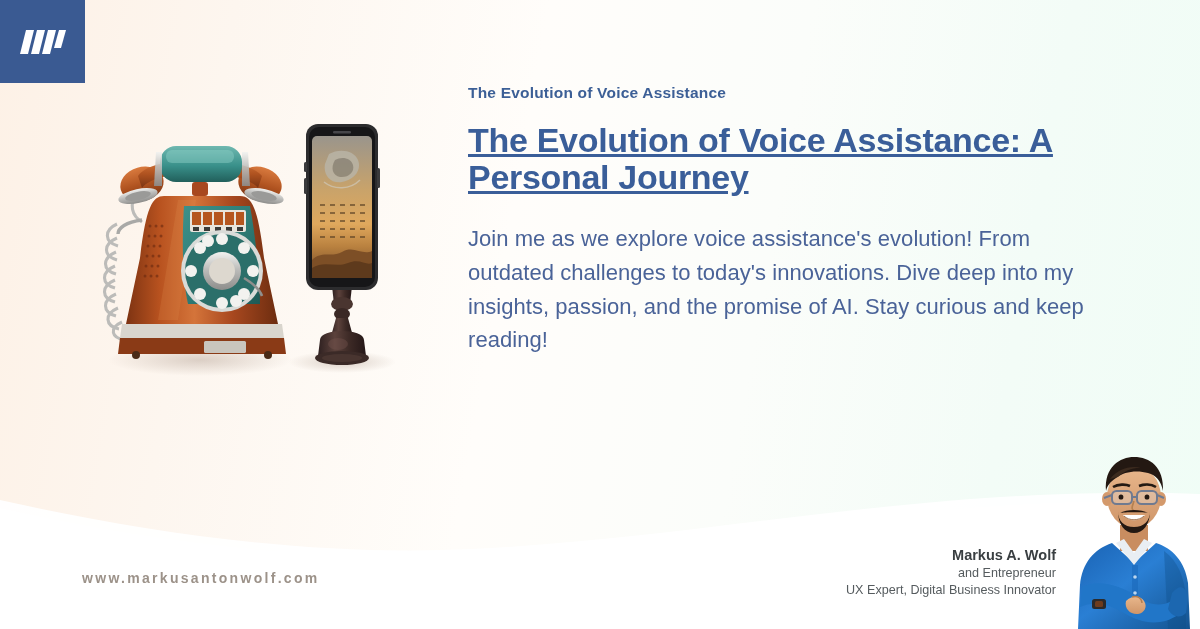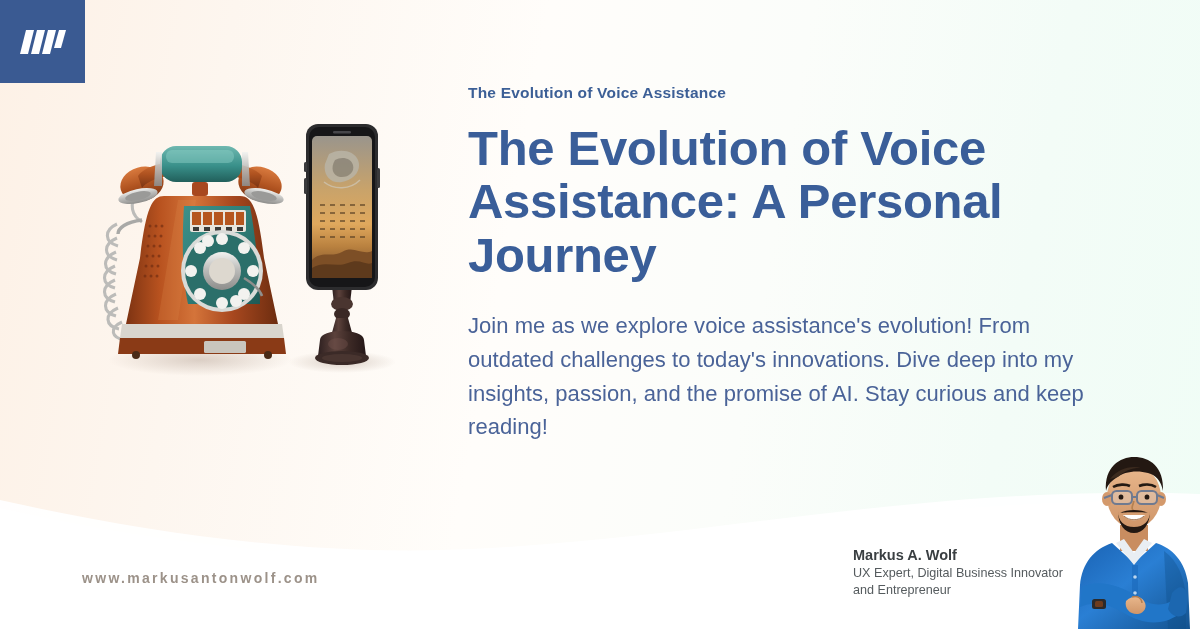--- a/index.html
+++ b/index.html
@@ -38,39 +38,39 @@
   .artwork { position:absolute; left:92px; top:108px; width:330px; height:275px; }
 
   
   .text-col { position:absolute; left:468px; top:84px; width:620px; }
   .eyebrow {
     font-size:15.5px; font-weight:bold; color:#3c5f96;
     letter-spacing:0.2px; line-height:1.2;
   }
   .headline {
     margin-top:19px;
-    font-size:49px; font-weight:bold; color:#3a5e99;
-    line-height:1.10; letter-spacing:-0.3px;
+    font-size:34px; font-weight:bold; color:#3a5e99;
+    line-height:1.10; letter-spacing:-0.3px;text-decoration:underline;
   }
   .subtext {
     margin-top:26px;
     font-size:22px; color:#4a6398;
     line-height:1.53; letter-spacing:0.05px;
     max-width:635px;
   }
 
   
   .site-url {
     position:absolute; left:82px; top:570px;
     font-size:14px; font-weight:bold; color:#9c9289;
     letter-spacing:2.3px;
   }
   .byline {
-    position:absolute; right:137px; top:546px;
-    text-align:left; line-height:1.33;
+    position:absolute; right:144px; top:546px;
+    text-align:right; line-height:1.33;
   }
   .byline-name { font-size:14.5px; font-weight:bold; color:#3a3f42; }
   .byline-role { font-size:12.6px; color:#555b5e; }
 
   .avatar { position:absolute; right:0px; bottom:0px; width:132px; height:178px; }
 </style>
 </head>
 <body>
 
 <div id="banner">
@@ -310,22 +310,22 @@
   <div class="text-col">
     <div class="eyebrow">The Evolution of Voice Assistance</div>
     <h1 class="headline">The Evolution of Voice Assistance: A Personal Journey</h1>
     <p class="subtext">Join me as we explore voice assistance's evolution! From outdated challenges to today's innovations. Dive deep into my insights, passion, and the promise of AI. Stay curious and keep reading!</p>
   </div>
 
   <div class="site-url">www.markusantonwolf.com</div>
 
   <div class="byline">
     <div class="byline-name">Markus A. Wolf</div>
+    <div class="byline-role">and Entrepreneur</div>
     <div class="byline-role">UX Expert, Digital Business Innovator</div>
-    <div class="byline-role">and Entrepreneur</div>
   </div>
 
   <svg class="avatar" viewBox="0 0 132 178">
     <defs>
       <linearGradient id="shirtG" x1="0" y1="0" x2="1" y2="1">
         <stop offset="0%" stop-color="#1a63b4"></stop>
         <stop offset="45%" stop-color="#2a7fd4"></stop>
         <stop offset="100%" stop-color="#14538f"></stop>
       </linearGradient>
       <linearGradient id="skinG" x1="0" y1="0" x2="0" y2="1">

